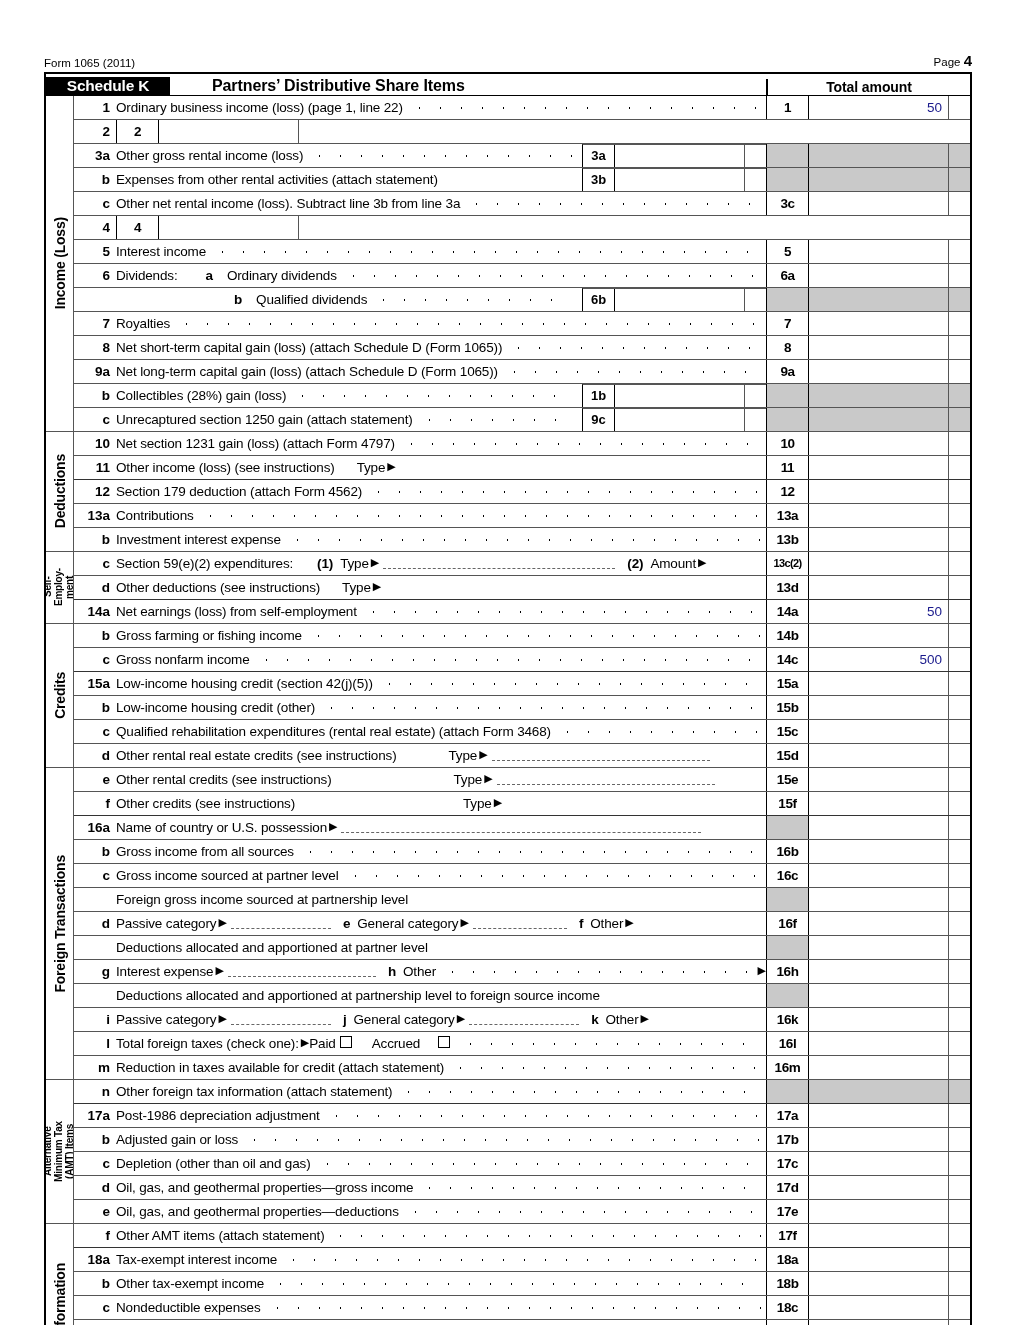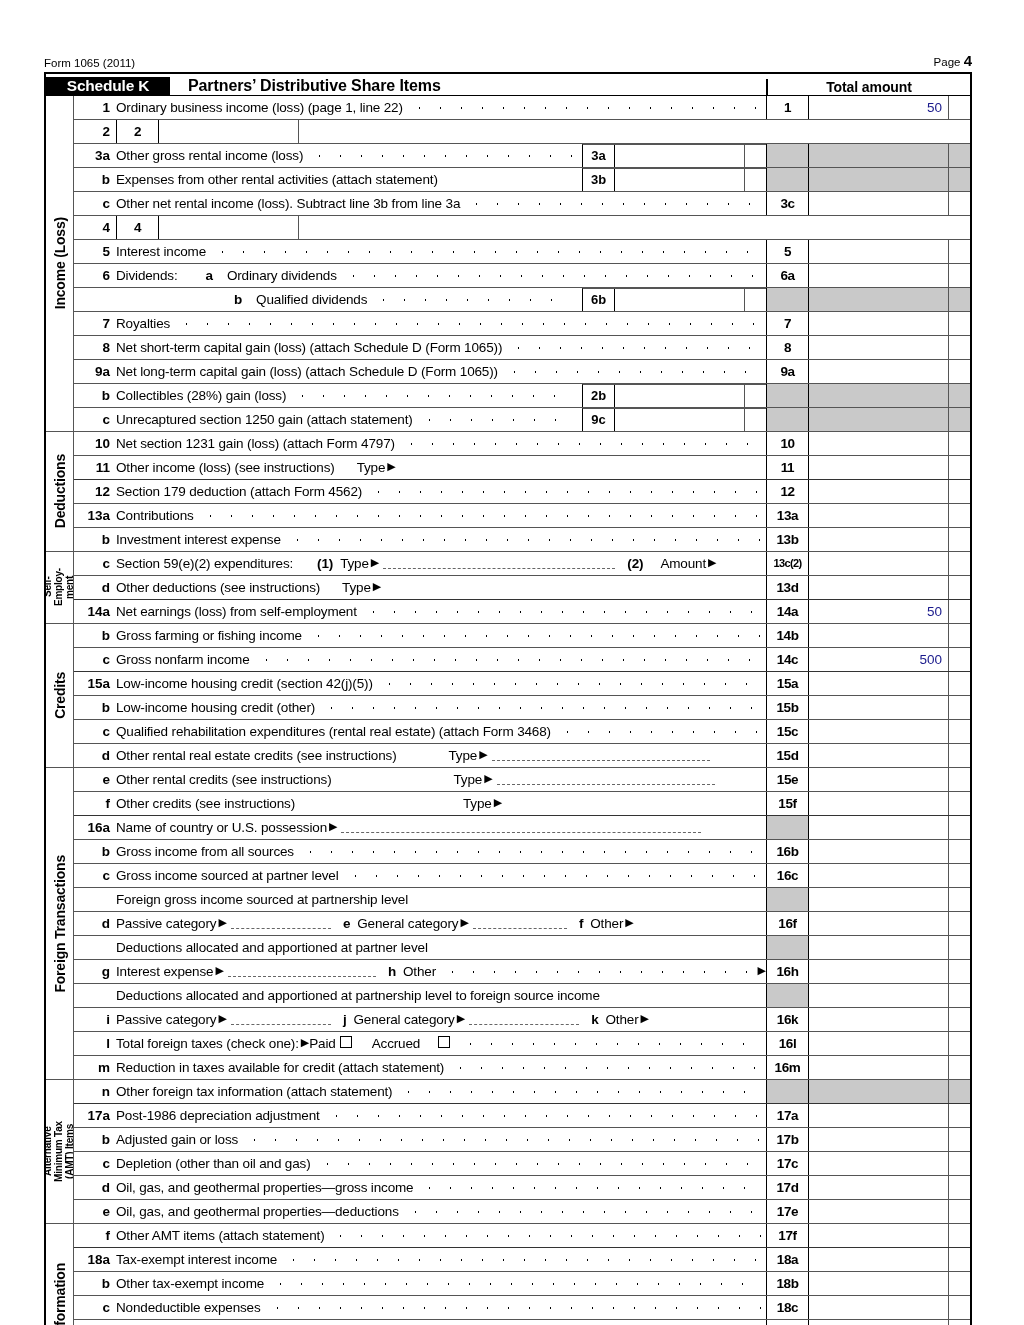--- a/index.html
+++ b/index.html
@@ -43,21 +43,21 @@
     width: 124px;
     background: #000; color: #fff;
     font-weight: bold; font-size: 15.5px;
     display: flex; align-items: center; justify-content: center;
     letter-spacing: -0.2px;
   }
   .hdr .htitle {
     flex: 1;
     font-weight: bold; font-size: 16px;
     display: flex; align-items: center;
-    padding-left: 18px;
+    padding-left: 42px;
     letter-spacing: -0.1px;
   }
   .hdr .htotal {
     width: 204px;
     border-left: 2px solid #000;
     font-weight: bold; font-size: 14px;
     display: flex; align-items: center; justify-content: center;
     letter-spacing: -0.1px;
   }
 
@@ -398,21 +398,21 @@
           <div class="amt"></div>
           <div class="cents"></div>
         </div>
 
         <div class="r">
           <div class="num">b</div>
           <div class="desc">
             <span class="txt">Collectibles (28%) gain (loss)</span>
             <span class="leader" style="margin-right:190px"></span>
             <span class="subbox">
-              <span class="sn">2b</span>
+              <span class="sn">1b</span>
               <span class="sv"></span>
               <span class="sc"></span>
             </span>
           </div>
           <div class="lnbox gray"></div>
           <div class="amt gray"></div>
           <div class="cents gray"></div>
         </div>
 
         <div class="r">
@@ -490,21 +490,21 @@
 
         <div class="r">
           <div class="num">c</div>
           <div class="desc">
             <span class="txt">Section 59(e)(2) expenditures:</span>
             <span class="txt bold" style="margin-left:24px">(1)</span>
             <span class="txt" style="margin-left:7px">Type</span>
             <span class="arrow">▶</span>
             <span class="dotrule" style="width:232px"></span>
             <span class="txt bold" style="margin-left:8px">(2)</span>
-            <span class="txt" style="margin-left:17px">Amount</span>
+            <span class="txt" style="margin-left:7px">Amount</span>
             <span class="arrow">▶</span>
           </div>
           <div class="lnbox tiny">13c(2)</div>
           <div class="amt"></div>
           <div class="cents"></div>
         </div>
 
         <div class="r secend">
           <div class="num">d</div>
           <div class="desc">

